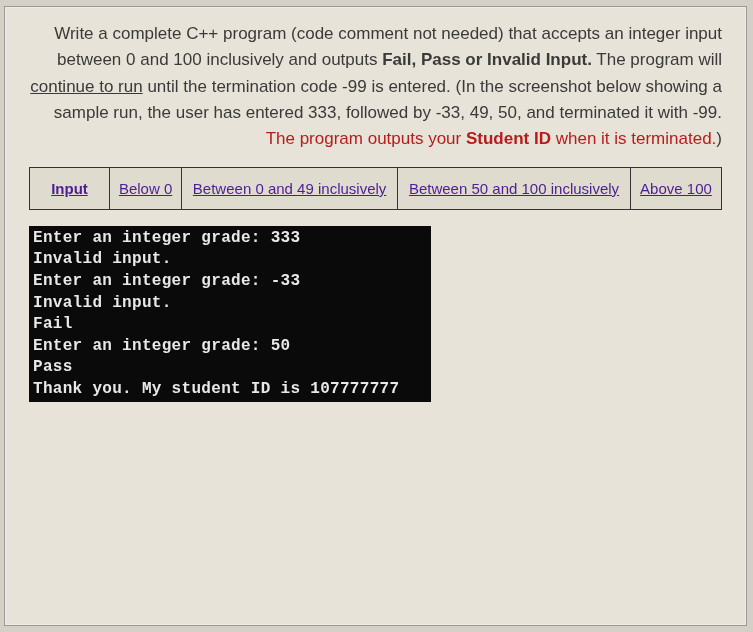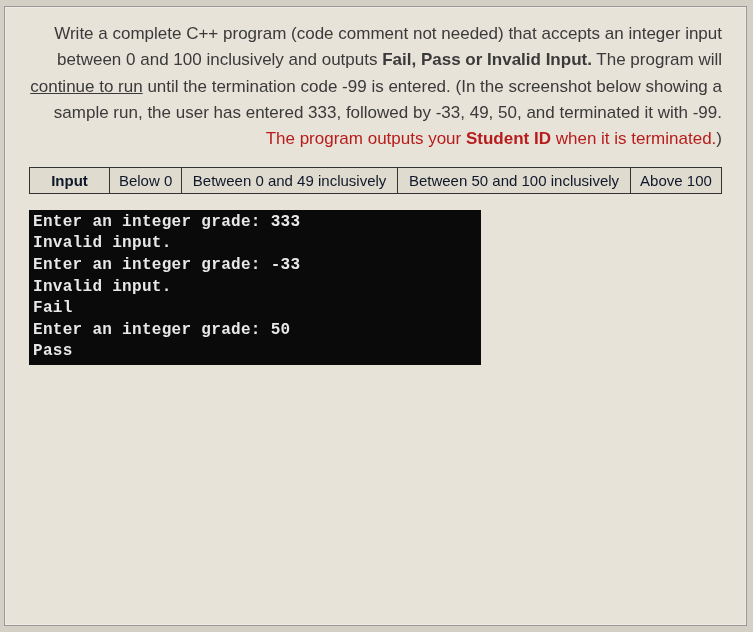--- a/index.html
+++ b/index.html
@@ -36,39 +36,40 @@
     .red-bold { color: #b71c1c; font-weight: 700; }
     
     table {
       border-collapse: collapse;
       width: 100%;
       margin-bottom: 10px;
       background: #e0dbcf;
     }
     th, td {
       border: 1px solid #333;
-      padding: 4px 8px;
+      padding: 12px 8px;
       font-size: 15px;
       text-align: center;
-      color: #0f172a;
+      color: #4c1d95;
       font-weight: 400;
+      text-decoration: underline;
     }
     td:first-child, th:first-child {
       font-weight: 700;
       width: 80px;
     }
     
     .terminal {
       background: #0a0a0a;
       color: #e8e8e8;
       font-family: 'Consolas', 'Courier New', monospace;
       font-size: 16px;
       font-weight: 600;
       padding: 2px 4px;
-      width: 452px;
+      width: 402px;
       line-height: 1.35;
       letter-spacing: 0.3px;
       margin-top: 16px;
     }
     .terminal-line {
       white-space: pre;
     }
   </style>
 </head>
 <body>
@@ -97,16 +98,17 @@
     </table>
 
   <div class="terminal">
     <div class="terminal-line">Enter an integer grade: 333</div>
     <div class="terminal-line">Invalid input.</div>
     <div class="terminal-line">Enter an integer grade: -33</div>
     <div class="terminal-line">Invalid input.</div>
     <div class="terminal-line">Fail</div>
     <div class="terminal-line">Enter an integer grade: 50</div>
     <div class="terminal-line">Pass</div>
+    <div class="terminal-line">Thank you. My student ID is 107777777</div>
     <div class="terminal-line"></div>
   </div>
 
 </div>
 
 </body></html>

